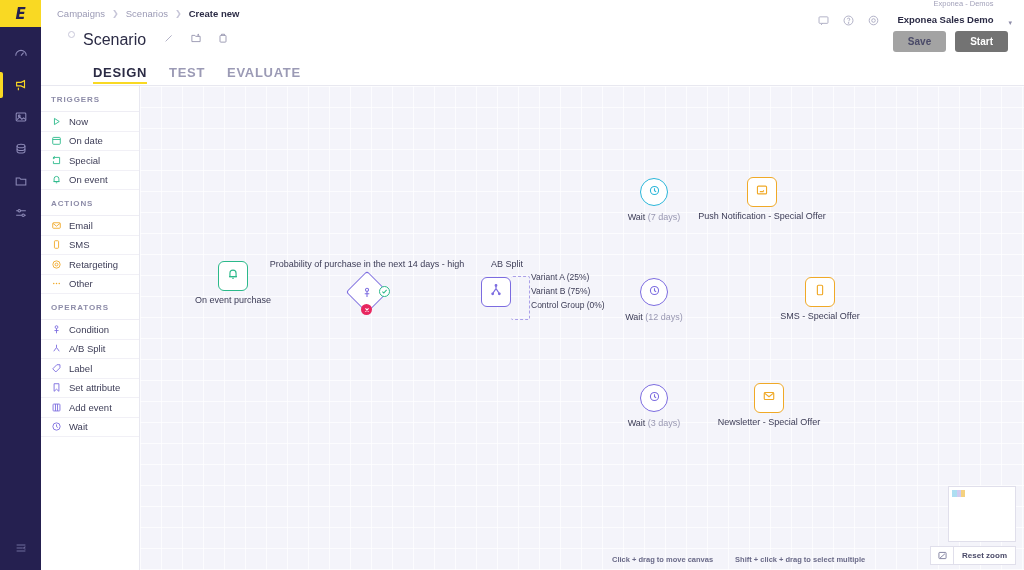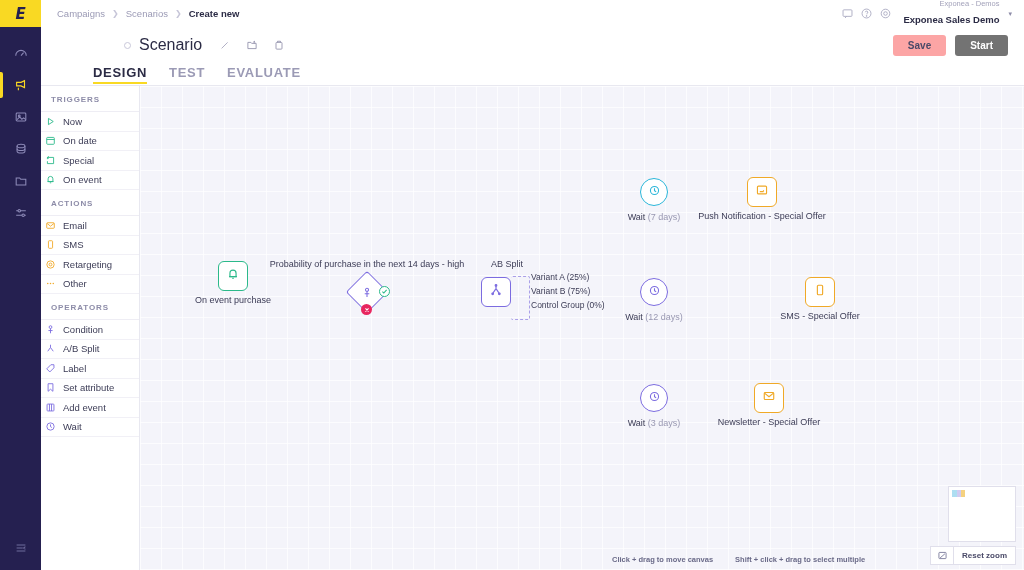--- a/index.html
+++ b/index.html
@@ -43,42 +43,42 @@
   
   .topbar {
     height: 27px; display: flex; align-items: center;
     padding: 0 12px 0 16px; position: relative;
   }
   .crumbs { display: flex; align-items: center; gap: 7px; font-size: 9.5px; }
   .crumb { color: #9b9ab5; }
   .crumb.current { color: #2b2b45; font-weight: bold; }
   .crumb-sep { color: #c6c5d8; font-size: 8px; }
 
-  .topbar-right { margin-left: auto; display: flex; align-items: center; gap: 5px; }
+  .topbar-right { margin-left: auto; display: flex; align-items: flex-end; gap: 11px; }
   .hicon { width: 14px; height: 14px; display: flex; align-items: center; justify-content: center; }
   .acct { text-align: right; line-height: 1.15; margin-left: 6px; }
   .acct-top { font-size: 7.5px; color: #a3a2ba; }
   .acct-name { font-size: 9.5px; color: #2b2b45; font-weight: bold; }
   .acct-caret { font-size: 7px; color: #8d8ca8; margin-left: 4px; }
 
   
-  .titlerow { display: flex; align-items: center; padding: 4px 16px 0 83px; height: 32px; }
+  .titlerow { display: flex; align-items: flex-start; padding: 4px 16px 0 27px; height: 32px; }
   .title-dot {
     width: 7px; height: 7px; border-radius: 50%;
     border: 1px solid #c9c8da; margin-right: 8px;
   }
   .scen-title { font-size: 16px; color: #2b2b45; font-weight: normal; }
   .title-icons { display: flex; align-items: center; gap: 14px; margin-left: 16px; }
   .title-icons .ti { width: 13px; height: 13px; display:flex; align-items:center; justify-content:center; }
   .title-actions { margin-left: auto; display: flex; align-items: center; gap: 9px; }
   .btn {
     font-size: 10px; padding: 5px 15px; border-radius: 3px;
     border: none; cursor: pointer; font-weight: bold;
   }
-  .btn-save { background: #fca5a5; color: #4a4a68; }
+  .btn-save { background: #a3a3a3; color: #4a4a68; }
   .btn-start { background: #737373; color: #fff; }
 
   
   .tabs { display: flex; gap: 22px; padding: 6px 0 0 52px; height: 25px; }
   .tab {
     font-size: 13px; letter-spacing: .7px; color: #9b9ab5;
     padding-bottom: 6px; font-weight: bold; position: relative; cursor: pointer;
   }
   .tab.active { color: #2b2b45; }
   .tab.active::after {
@@ -92,21 +92,21 @@
     width: 99px; flex: 0 0 99px; background: #fff;
     border-right: 1px solid #e8e8f0; border-top: 1px solid #e8e8f0;
     overflow: hidden;
   }
   .pal-head {
     font-size: 8px; letter-spacing: .9px; color: #8d8ca8; font-weight: bold;
     padding: 9px 0 7px 10px; border-bottom: 1px solid #eeedf4;
   }
   .pal-item {
     display: flex; align-items: center; gap: 7px;
-    padding: 0 0 0 4px; height: 19.5px;
+    padding: 0 0 0 10px; height: 19.5px;
     font-size: 9.5px; color: #3c3c56; border-bottom: 1px solid #f1f0f6;
     cursor: pointer;
   }
   .pal-ic { width: 11px; height: 11px; display: flex; align-items: center; justify-content: center; flex: 0 0 11px;}
 
   
   .canvas {
     flex: 1; position: relative; overflow: hidden;
     background-color: #f4f4fa;
     background-image:

